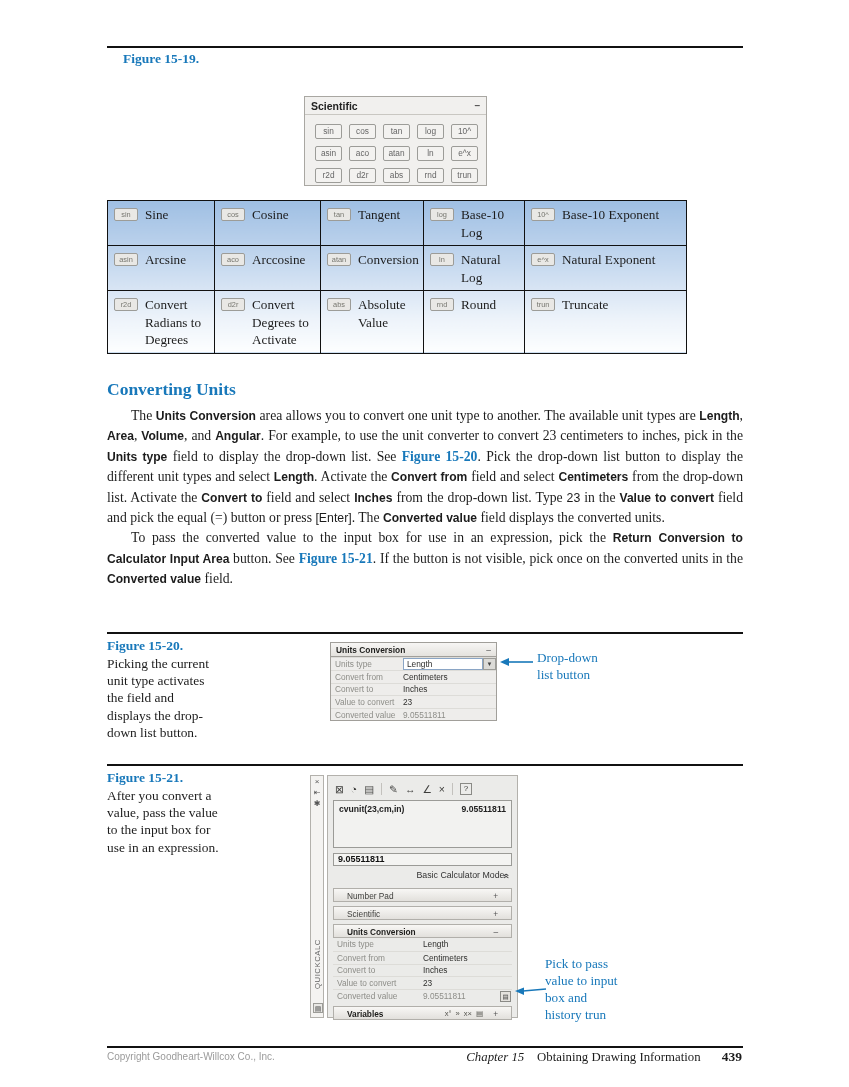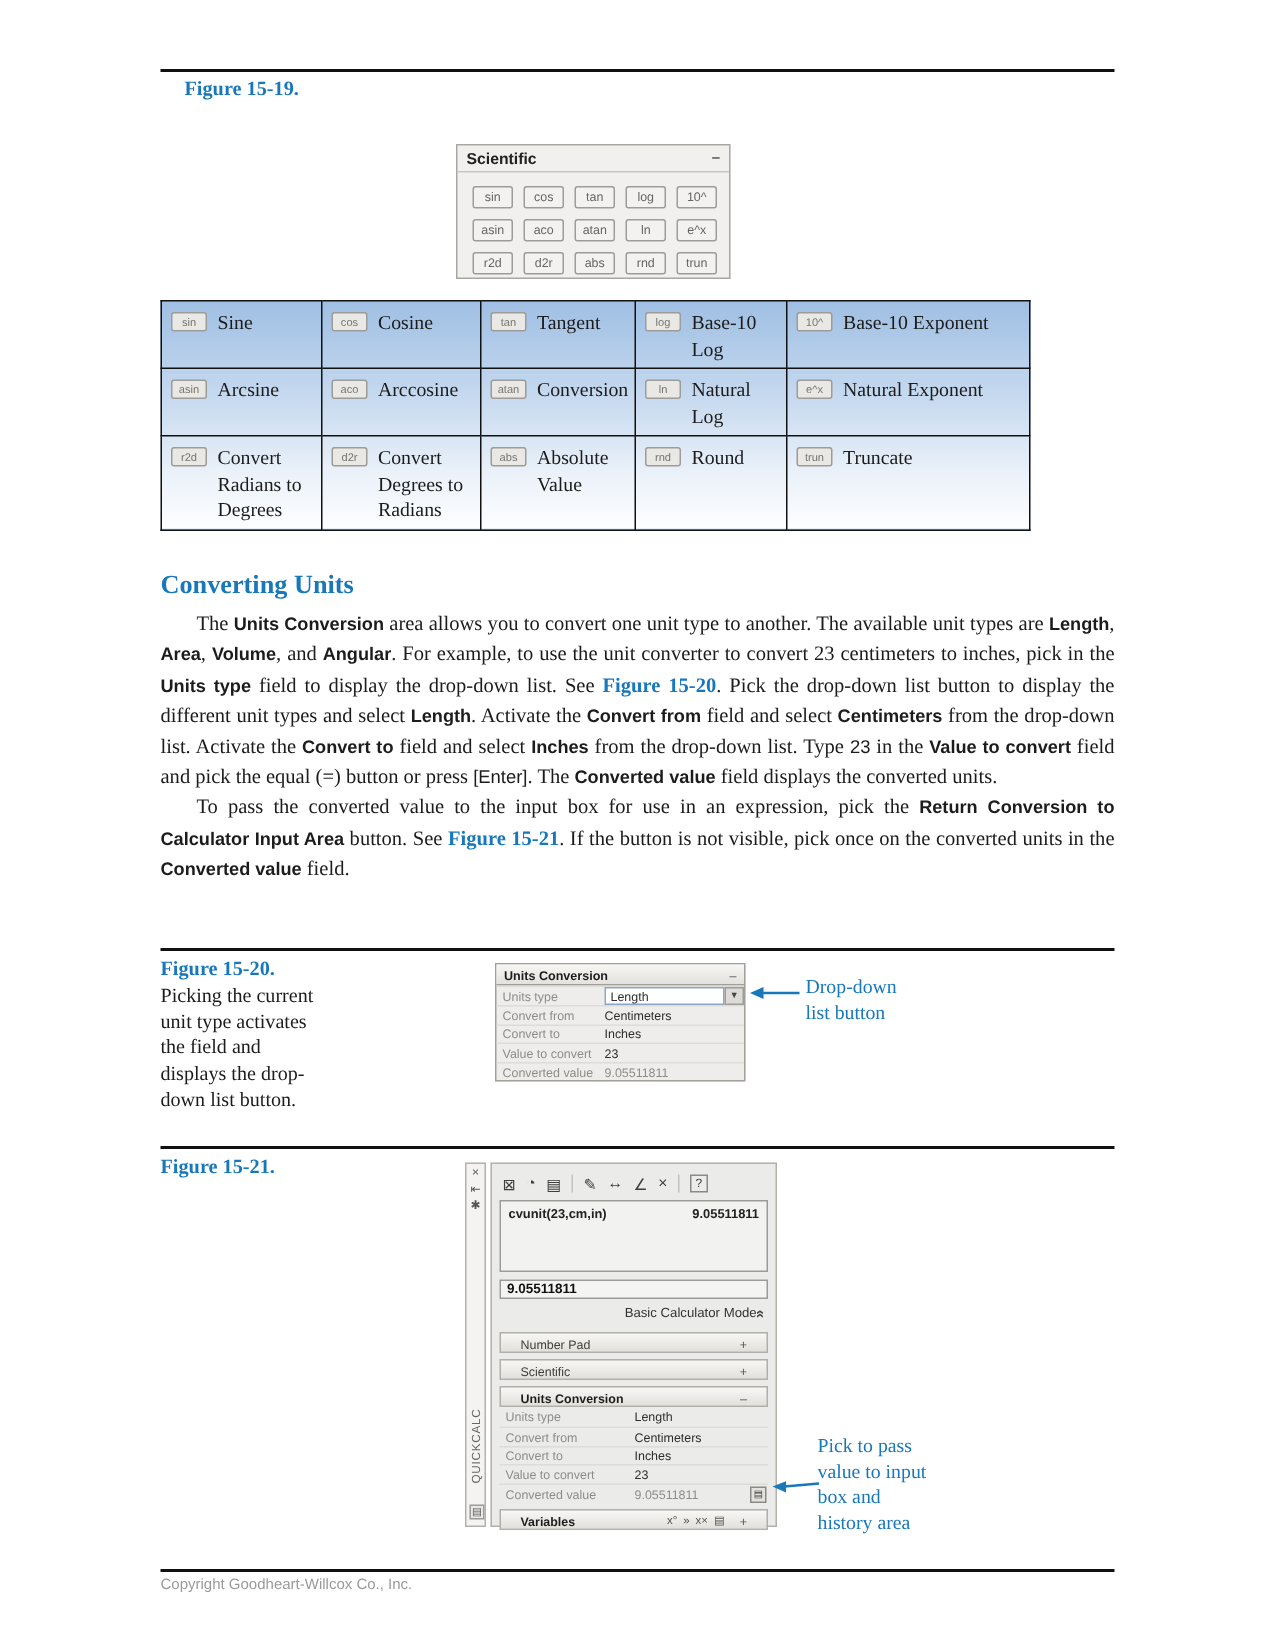--- a/index.html
+++ b/index.html
@@ -260,21 +260,21 @@
     <tr class="r3">
       <td>
             <div class="cellflex">
               <span class="fnbtn">r2d</span>
               <span class="fndesc">Convert Radians to Degrees</span>
             </div>
           </td>
       <td>
             <div class="cellflex">
               <span class="fnbtn">d2r</span>
-              <span class="fndesc">Convert Degrees to Radians</span>
+              <span class="fndesc">Convert Degrees to Activate</span>
             </div>
           </td>
       <td>
             <div class="cellflex">
               <span class="fnbtn">abs</span>
               <span class="fndesc">Absolute Value</span>
             </div>
           </td>
       <td>
             <div class="cellflex">
@@ -340,20 +340,26 @@
     <line x1="34" y1="7" x2="9" y2="7" stroke="#1878ba" stroke-width="1.6"></line>
     <polygon points="1,7 10,3 10,11" fill="#1878ba"></polygon>
   </svg>
   <div class="callout" style="left:537px;top:649px;">
     <div>Drop-down</div>
     <div>list button</div>
   </div>
 
   <div class="rule" style="top:764px;"></div>
   <div class="figlabel" style="left:107px;top:770px;">Figure 15-21.</div>
+  <div class="figcap" style="left:107px;top:787px;width:160px;">
+    <div>After you convert a</div>
+    <div>value, pass the value</div>
+    <div>to the input box for</div>
+    <div>use in an expression.</div>
+  </div>
 
   <div class="palette">
     <div class="palstrip">
       <span class="stripicon">×</span>
       <span class="stripicon">⇤</span>
       <span class="stripicon">✱</span>
       <span class="sidelabel">QUICKCALC</span>
       <span class="stripbottom">▤</span>
     </div>
     <div class="palmain">
@@ -429,19 +435,25 @@
   </div>
 
   <svg class="arrow" style="left:514px;top:984px;" width="34" height="14" viewBox="0 0 34 14">
     <line x1="32" y1="5" x2="9" y2="7" stroke="#1878ba" stroke-width="1.6"></line>
     <polygon points="1,7 10,3.5 10,11" fill="#1878ba"></polygon>
   </svg>
   <div class="callout" style="left:545px;top:955px;">
     <div>Pick to pass</div>
     <div>value to input</div>
     <div>box and</div>
-    <div>history area</div>
+    <div>history trun</div>
   </div>
 
   <div class="rule thin" style="top:1046px;"></div>
   <div class="footer-left">Copyright Goodheart-Willcox Co., Inc.</div>
+  <div class="footer-right">
+    <span class="chap">Chapter 15</span>
+    <span>&nbsp;&nbsp;</span>
+    <span>Obtaining Drawing Information</span>
+    <span class="pgnum">439</span>
+  </div>
 
 </div>
 
 </body></html>

